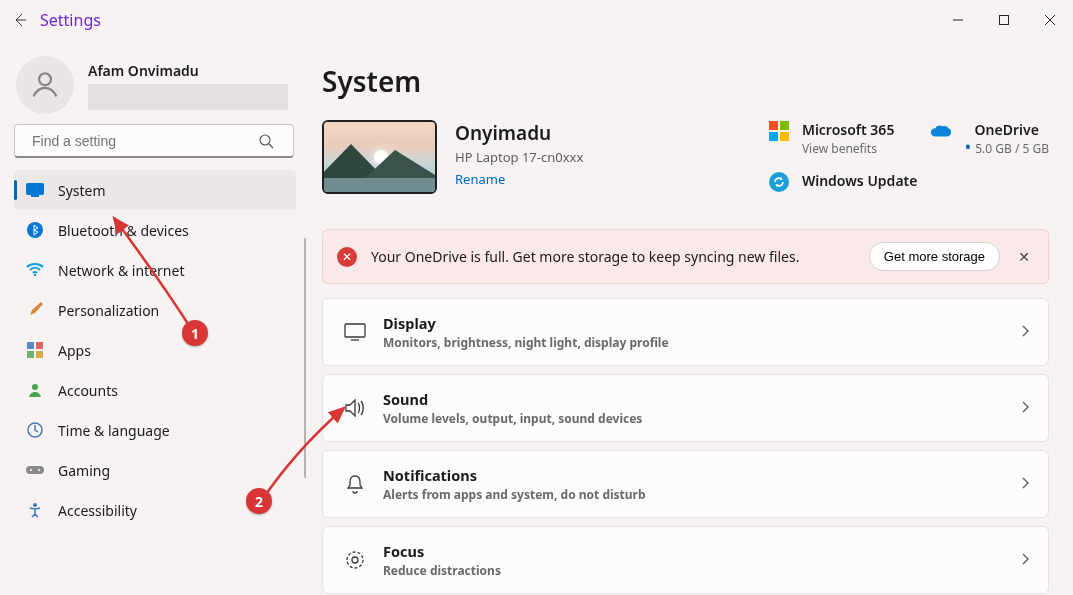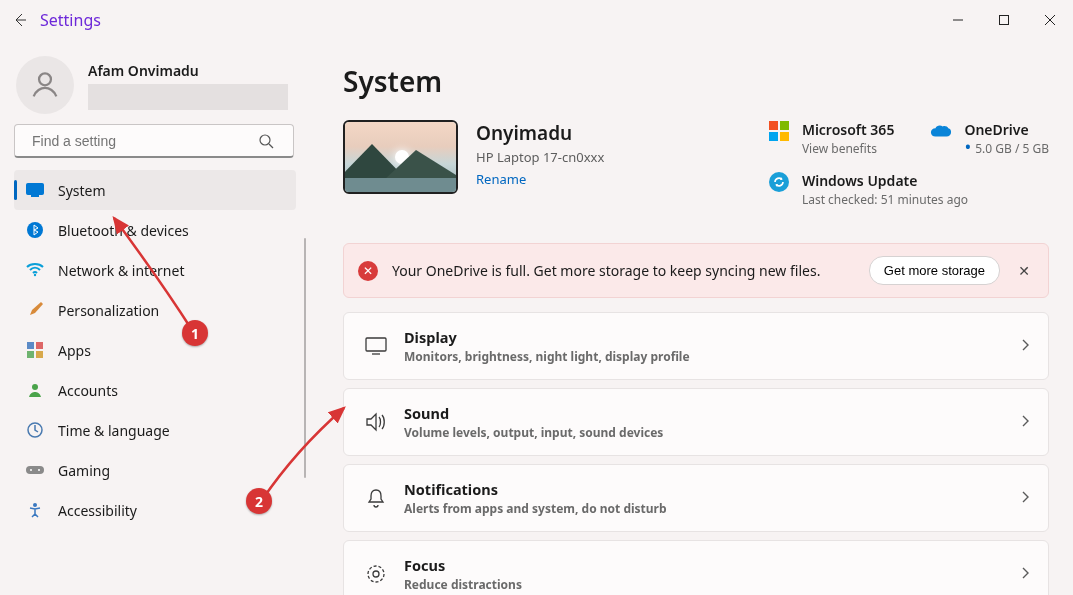--- a/index.html
+++ b/index.html
@@ -4,21 +4,21 @@
 <style>
   * { box-sizing: border-box; margin: 0; padding: 0; }
   html, body { width: 1073px; height: 595px; font-family: "Segoe UI", "Segoe UI Variable", system-ui, sans-serif; background:#f7f3f3; color:#1b1b1b; overflow:hidden; }
   
   .titlebar { height:40px; display:flex; align-items:center; }
   .titlebar .back { width:40px; display:flex; justify-content:center; align-items:center; }
   .titlebar .title { font-size:16px; color:#6d28d9; }
   .wincontrols { margin-left:auto; display:flex; }
   .wincontrols .wc { width:46px; height:40px; display:flex; align-items:center; justify-content:center; }
   
-  .body { display:flex; height:555px;gap:21px; }
+  .body { display:flex; height:555px; }
   .sidebar { width:310px; padding:10px 14px 0 14px; position:relative; }
   .main { flex:1; padding:0 24px 0 12px; }
   
   .profile { display:flex; align-items:center; gap:14px; margin:6px 0 10px 2px; }
   .avatar { width:58px; height:58px; border-radius:50%; background:#eae6e6; display:flex; align-items:center; justify-content:center; }
   .prof-name { font-weight:600; font-size:14px; }
   .prof-box { display:flex; flex-direction:column; }
   .prof-redact { width:200px; height:26px; background:#e4e0e0; margin-top:4px; }
   
   .search { position:relative; margin:8px 0 12px 0; }
@@ -39,21 +39,21 @@
   .device-thumb .sun { position:absolute; width:14px; height:14px; background:#fff; border-radius:50%; left:50px; top:28px; box-shadow:0 0 10px #fff;}
   .device-thumb .mtn1 { position:absolute; bottom:12px; left:-8px; width:70px; height:36px; background:#2f473f; clip-path:polygon(0 100%,50% 0,100% 100%);}
   .device-thumb .mtn2 { position:absolute; bottom:12px; right:-8px; width:80px; height:30px; background:#3a5249; clip-path:polygon(0 100%,40% 0,100% 100%);}
   .device-thumb .water { position:absolute; bottom:0; left:0; right:0; height:14px; background:#6f8c90;}
   .device-info .dname { font-size:19px; font-weight:600;}
   .device-info .dmodel { font-size:13px; color:#5d5d5d; margin-top:2px;}
   .device-info .drename { font-size:13px; color:#0067c0; margin-top:4px; display:inline-block;}
   .toprow-right { margin-left:auto; display:flex; flex-direction:column; gap:14px;}
   .info-card { display:flex; align-items:flex-start; gap:12px;}
   .info-card .ic-icon { width:22px; height:22px; display:flex; align-items:center; justify-content:center;}
-  .info-card .ic-title { font-size:14px; font-weight:600;}
+  .info-card .ic-title { font-size:14px; font-weight:600;text-align:center;}
   .info-card .ic-sub { font-size:12px; color:#6a6a6a; margin-top:1px;}
   .info-pair { display:flex; gap:36px;}
   .bullet { color:#0067c0; font-size:18px; line-height:10px; margin-right:4px;}
   
   .alert { display:flex; align-items:center; background:#fbe9e9; border:1px solid #f2d3d3; border-radius:6px; padding:12px 14px; gap:14px; margin-bottom:14px;}
   .alert .aicon { width:20px; height:20px; background:#d83b3b; border-radius:50%; color:#fff; display:flex; align-items:center; justify-content:center; font-size:12px;}
   .alert .amsg { font-size:14px; flex:1;}
   .alert .abtn { background:#fff; border:1px solid #d6d2d2; border-radius:14px; padding:6px 14px; font-size:13px;}
   .alert .aclose { width:20px; text-align:center; font-size:14px; color:#444;}
   
@@ -260,21 +260,20 @@
         <div class="info-card">
           <div class="ic-icon">
             <svg width="20" height="20" viewBox="0 0 20 20">
                 <circle cx="10" cy="10" r="10" fill="#1a9fd8"></circle>
                 <path d="M6 10a4 4 0 0 1 7-2.5M14 10a4 4 0 0 1-7 2.5" stroke="#fff" fill="none" stroke-width="1.6"></path>
                 <path d="M12 5l1.5 2.5L11 8zM8 15l-1.5-2.5L9 12z" fill="#fff"></path>
               </svg>
           </div>
           <div>
             <div class="ic-title">Windows Update</div>
-            <div class="ic-sub">Last checked: 51 minutes ago</div>
           </div>
         </div>
       </div>
     </div>
 
     <div class="alert">
       <div class="aicon">✕</div>
       <div class="amsg">Your OneDrive is full. Get more storage to keep syncing new files.</div>
       <button class="abtn">Get more storage</button>
       <div class="aclose">✕</div>

